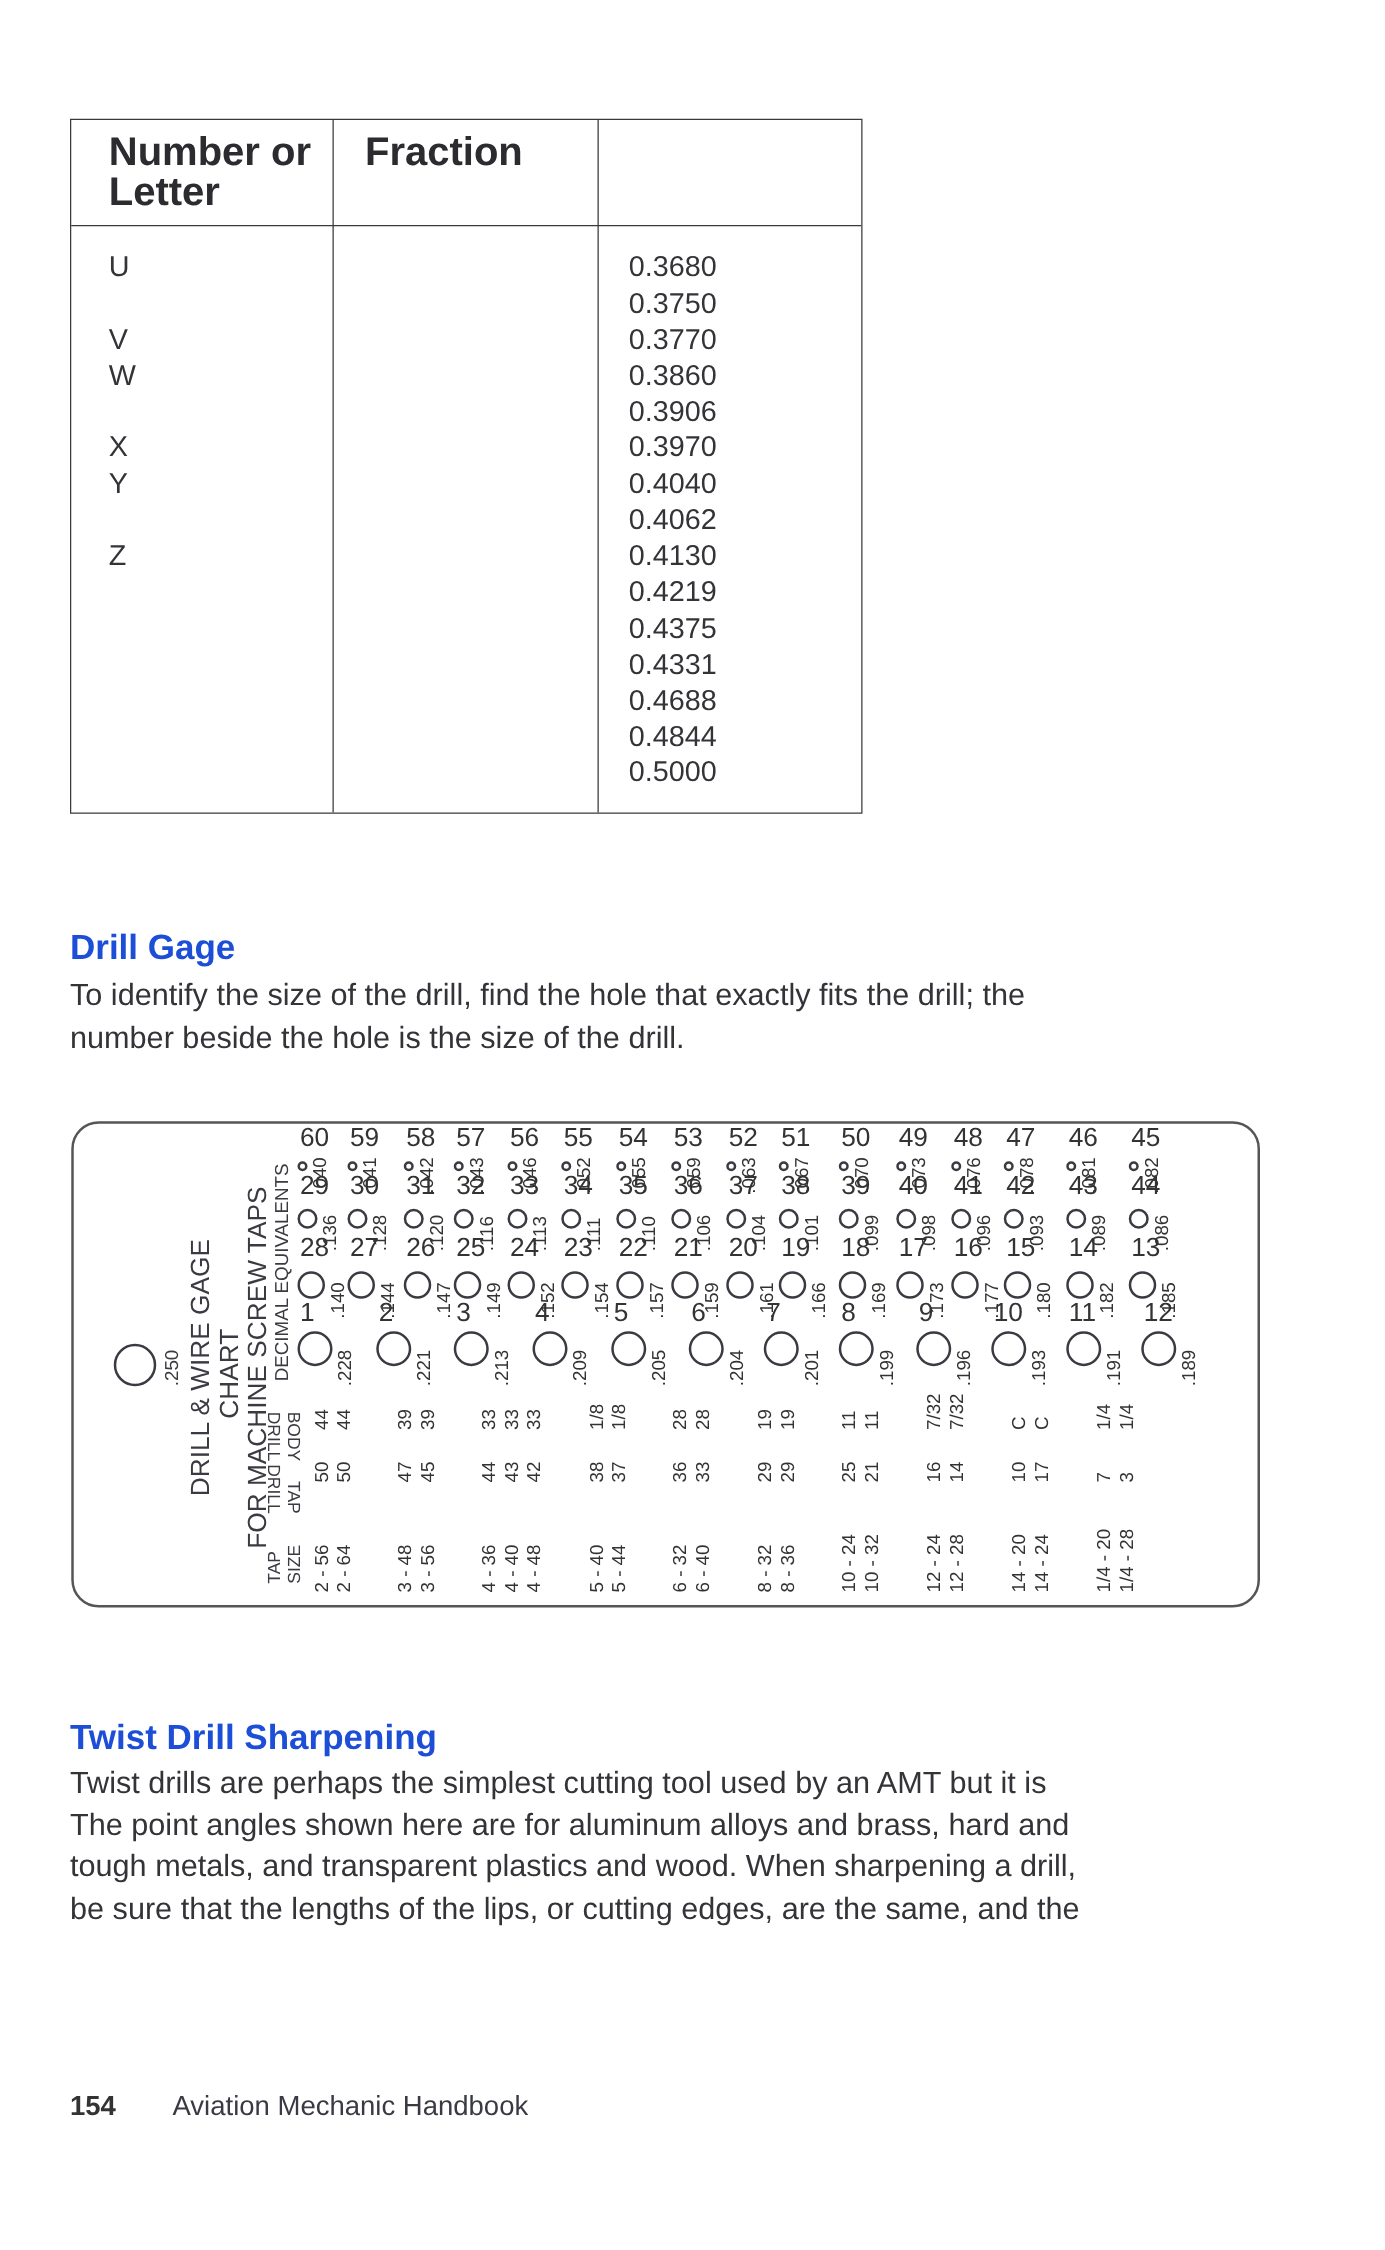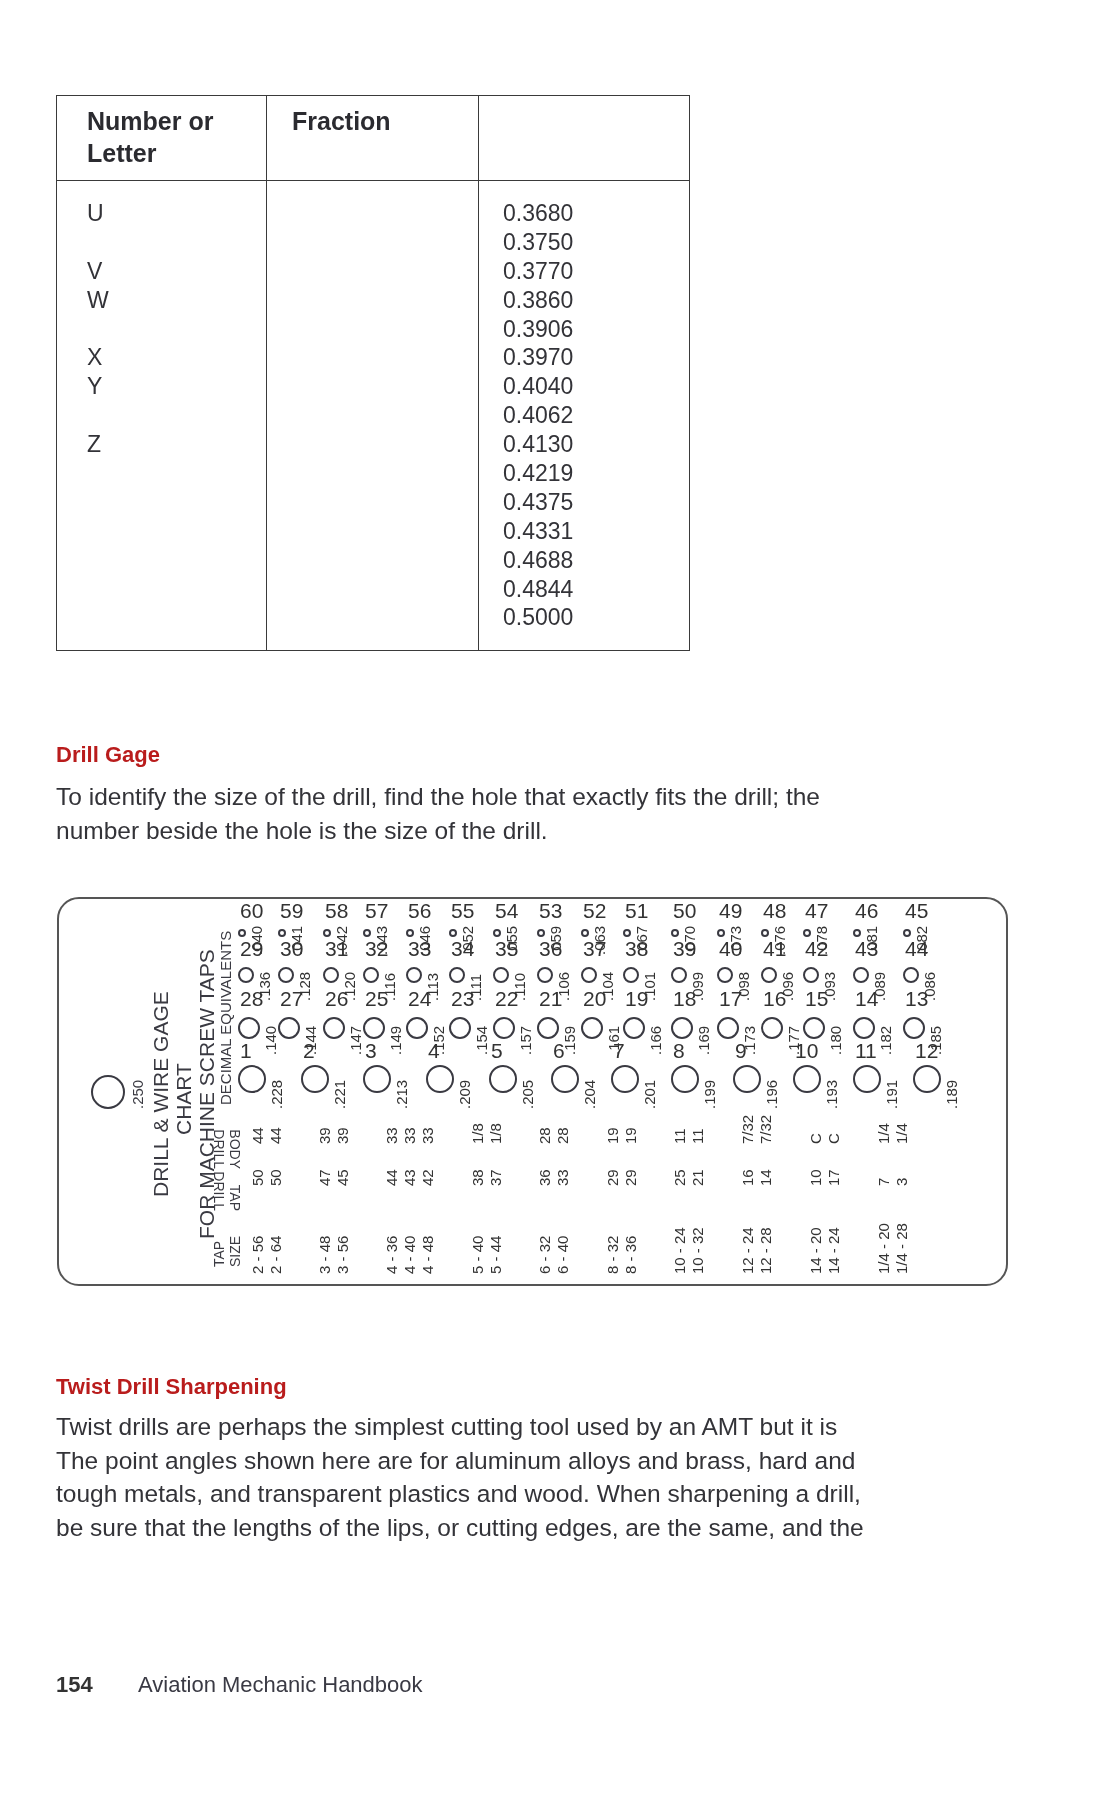--- a/index.html
+++ b/index.html
@@ -9,31 +9,31 @@
     font-family: "Liberation Sans", sans-serif;
   }
   
   .conv-table {
     position: absolute; left: 56px; top: 95px; width: 634px; height: 556px;
     border: 1.5px solid #3a3a3a; box-sizing: border-box;
   }
   .conv-table .col-divider { position: absolute; top: 0; bottom: 0; width: 0; border-left: 1.5px solid #3a3a3a; }
   .conv-table .head-line { position: absolute; left: 0; right: 0; top: 84px; border-top: 1.5px solid #3a3a3a; }
   .th {
-    position: absolute; top: 9px; font-weight: bold; font-size: 25px; line-height: 32px; color: #2b2b30;
+    position: absolute; top: 9px; font-weight: bold; font-size: 32px; line-height: 32px; color: #2b2b30;
   }
   .th span { display: block; }
   .col { position: absolute; top: 103px; font-size: 23px; line-height: 28.9px; color: #333338; }
   .col div { height: 28.9px; white-space: pre; }
   .col-letter { left: 30px; width: 160px; }
   .col-frac { left: 214px; width: 82px; text-align: right; }
   .col-dec { left: 446px; width: 140px; }
 
   
-  .h2 { position: absolute; left: 56px; font-weight: bold; font-size: 22px; color: #b91c1c; }
+  .h2 { position: absolute; left: 56px; font-weight: bold; font-size: 28px; color: #1d4ed8; }
   .para { position: absolute; left: 56px; width: 1000px; font-size: 24.5px; line-height: 33.5px; color: #333338; }
 
   
   .gage {
     position: absolute; left: 57px; top: 897px; width: 951px; height: 389px;
     border: 2px solid #555; border-radius: 22px; box-sizing: border-box; background: #fff;
   }
   .rot { position: absolute; transform-origin: 0 0; transform: rotate(-90deg); white-space: nowrap; color: #3a3a42; }
   .hole { position: absolute; border: 2px solid #3a3a42; border-radius: 50%; box-sizing: border-box; }
   .num { position: absolute; font-size: 21px; color: #333; white-space: nowrap; }

